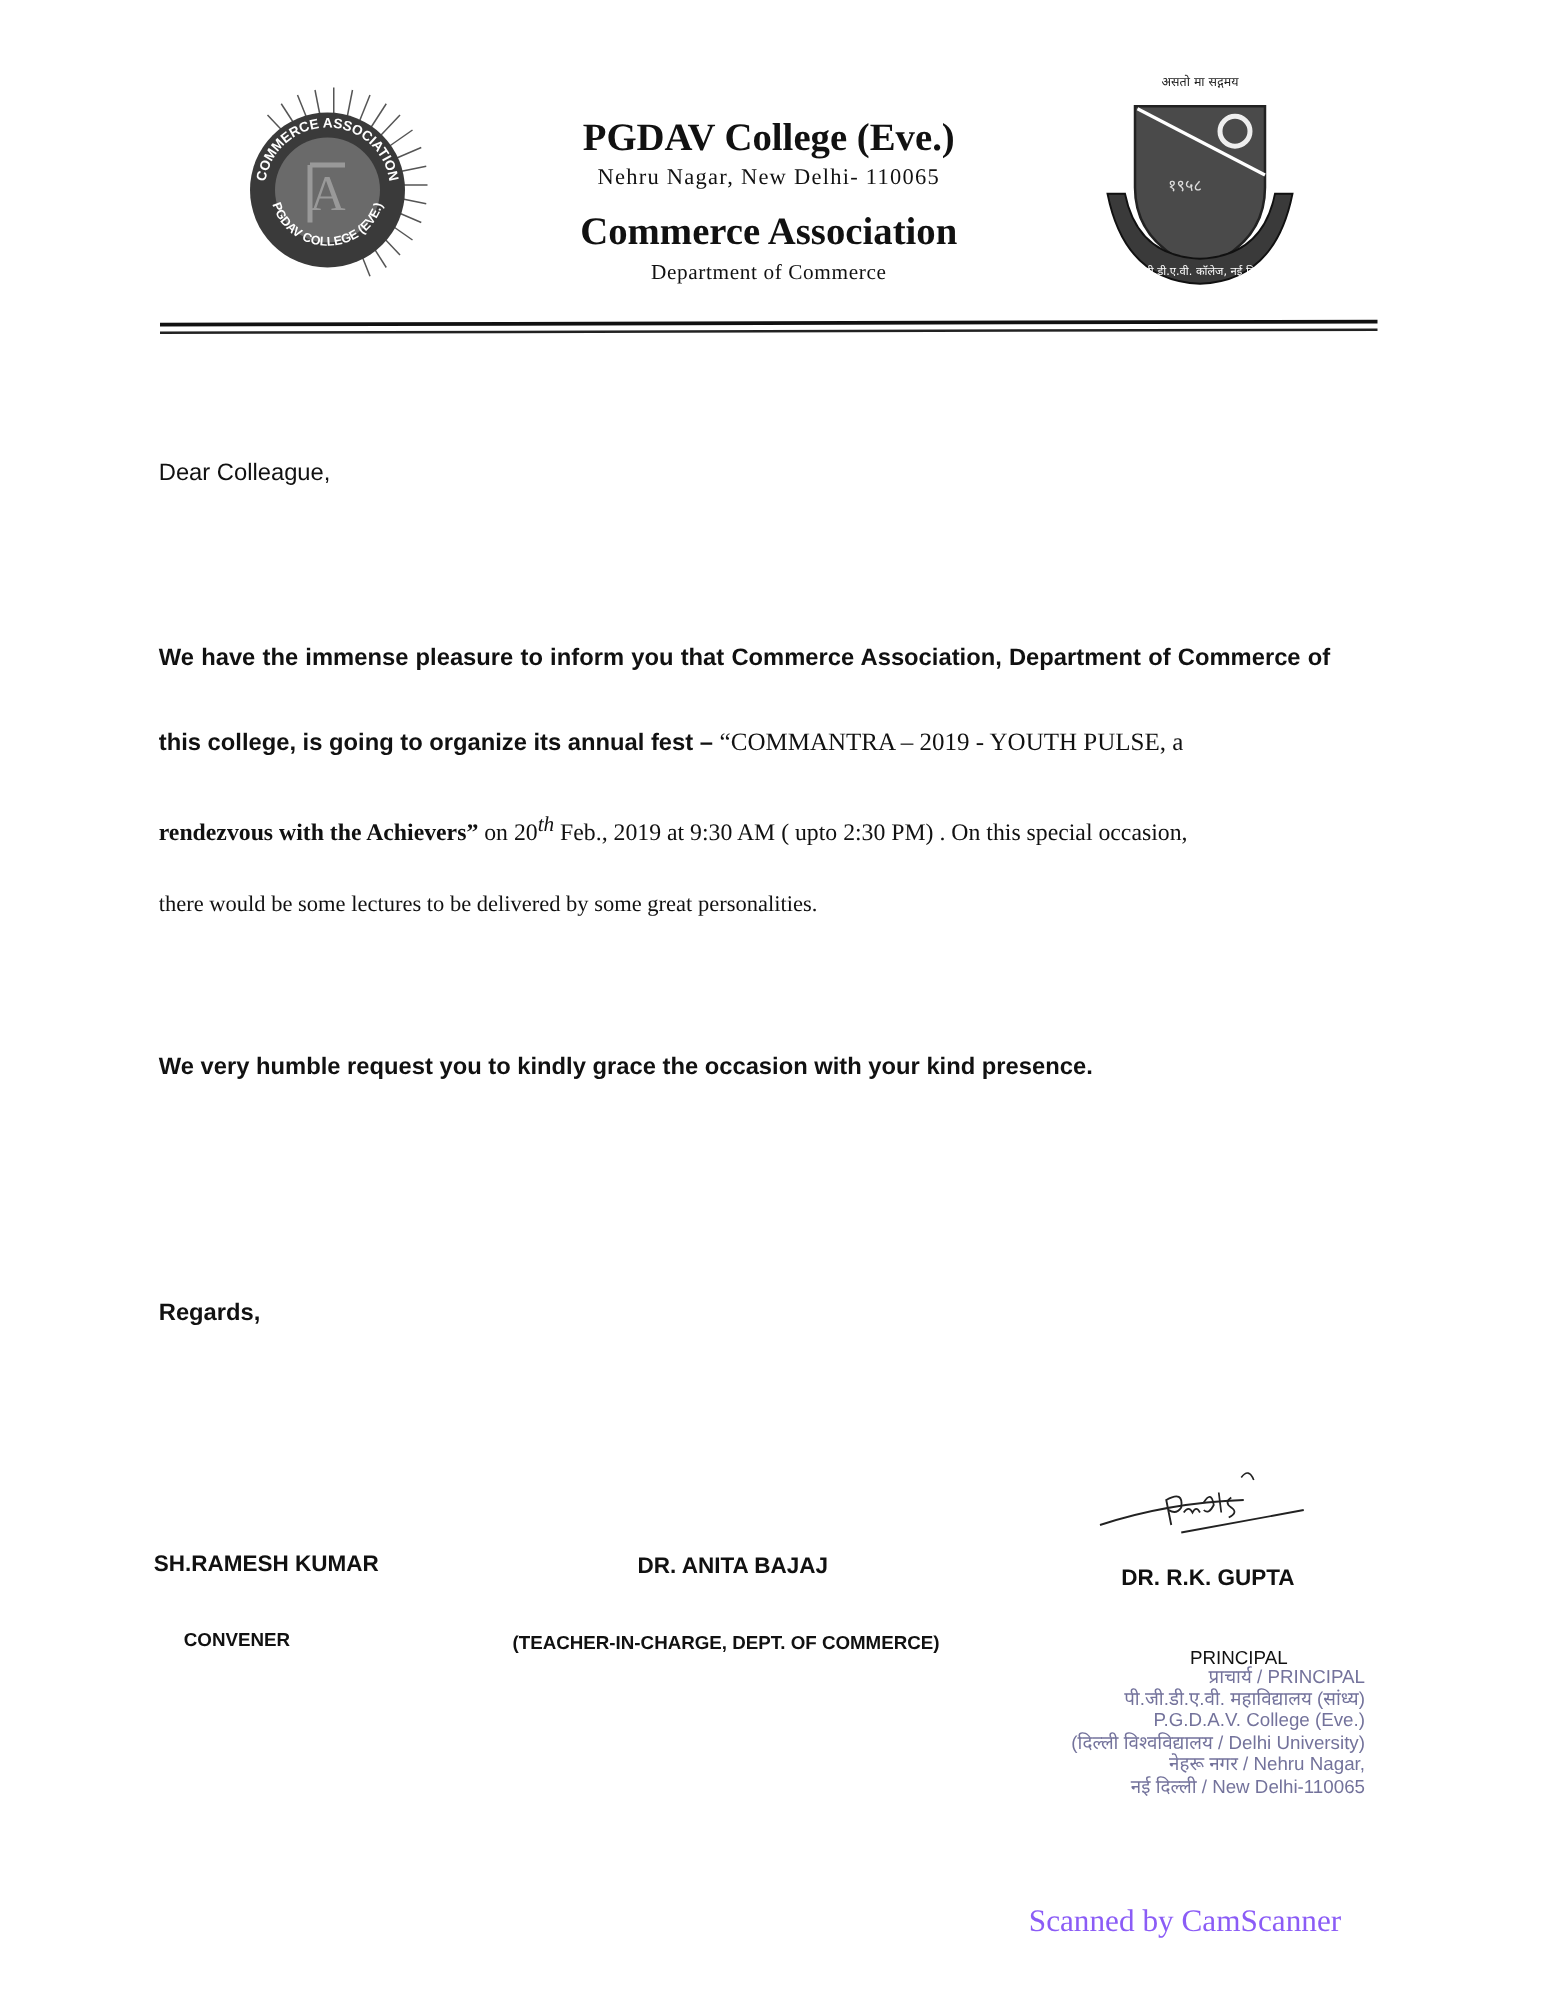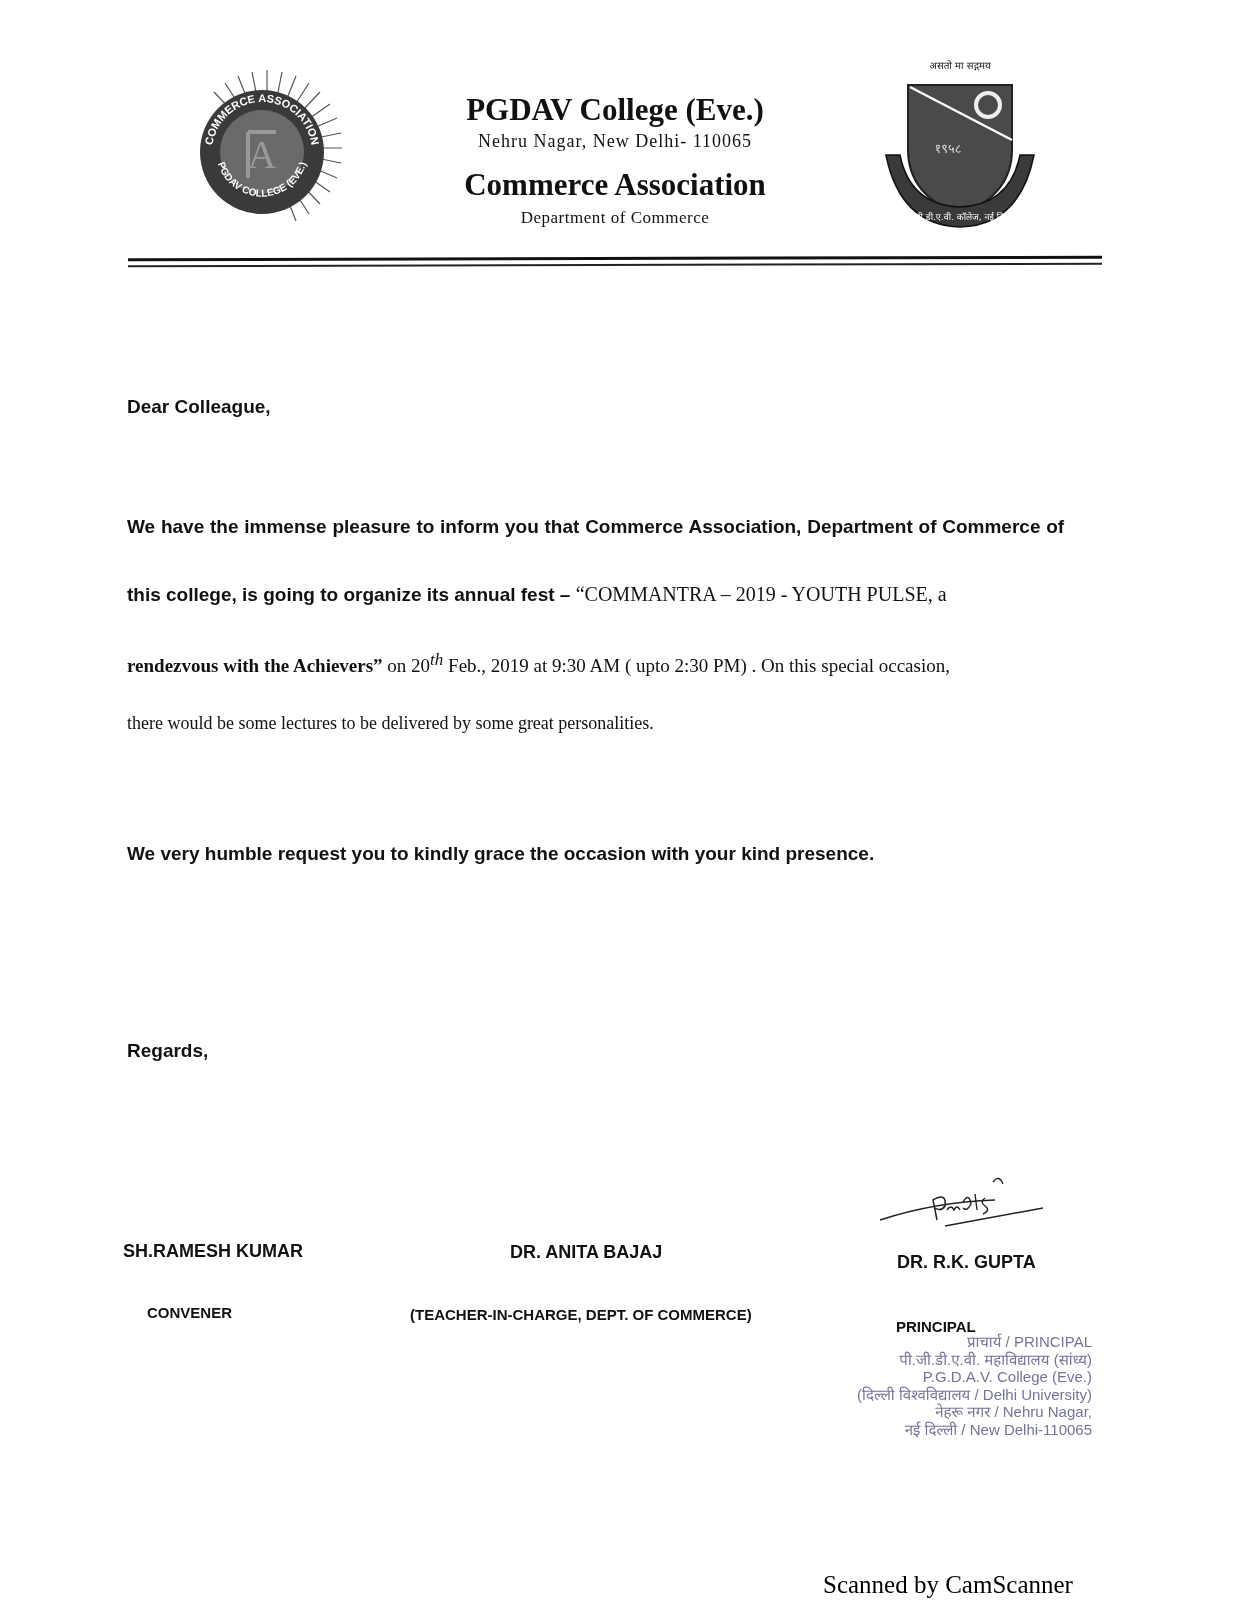--- a/index.html
+++ b/index.html
@@ -16,44 +16,44 @@
   #hdr-college { top: 92px; font-size: 31px; font-weight: bold; letter-spacing: 0px; }
   #hdr-address { top: 131px; font-size: 18px; letter-spacing: 1px; }
   #hdr-assoc { top: 167px; font-size: 31px; font-weight: bold; }
   #hdr-dept { top: 208px; font-size: 17px; letter-spacing: 0.5px; }
 
   .rule1 { left: 128px; top: 257px; width: 974px; height: 3px; background: #111; transform: rotate(-0.15deg); }
   .rule2 { left: 128px; top: 264px; width: 974px; height: 2px; background: #222; transform: rotate(-0.15deg); }
 
   
   .para { left: 127px; font-size: 19px; }
-  #salutation { top: 396px; font-weight: bold; font-size: 19px; }
+  #salutation { top: 368px; font-weight: normal; font-size: 19px; }
   #line1 { top: 516px; font-weight: bold; font-size: 19px; word-spacing: 0.5px; }
   #line2 { top: 583px; font-size: 19px; }
   #line3 { top: 650px; font-size: 19px; }
   #line4 { top: 713px; font-size: 18px; text-align: right; }
   #request { top: 843px; font-weight: bold; font-size: 19px; }
   #regards { top: 1040px; font-weight: bold; font-size: 19px; }
 
   sup { font-size: 17px; font-style: italic; }
 
   
   .sig-name { font-size: 18px; font-weight: bold; }
   #sig1-name { left: 123px; top: 1241px; }
   #sig1-title { left: 147px; top: 1304px; font-size: 15px; font-weight: bold; }
   #sig2-name { left: 510px; top: 1242px; }
   #sig2-title { left: 410px; top: 1306px; font-size: 15px; font-weight: bold; }
   #sig3-name { left: 897px; top: 1252px; }
-  #sig3-title { left: 896px; top: 1318px; font-size: 15px; font-weight: bold; }
+  #sig3-title { left: 952px; top: 1318px; font-size: 15px; font-weight: normal; }
   #signature-mark { left: 875px; top: 1172px; width: 175px; height: 60px; }
 
   
   #stamp { left: 792px; top: 1333px; width: 300px; text-align: right; color: #5b5a8a; opacity: 0.85; font-size: 15px; line-height: 17.5px; }
 
-  #footer { left: 823px; top: 1524px; font-size: 25px; color: #000000; margin-top: 47px; }
+  #footer { left: 823px; top: 1524px; font-size: 25px; color: #8b5cf6; }
 </style>
 </head>
 <body>
 
 <div id="left-logo" class="abs">
   <svg width="155" height="160" viewBox="0 0 155 160">
     <g stroke="#555" stroke-width="1.2">
       <line x1="77" y1="80" x2="77" y2="2"></line>
         <line x1="77" y1="80" x2="92" y2="4"></line>
         <line x1="77" y1="80" x2="106" y2="8"></line>

